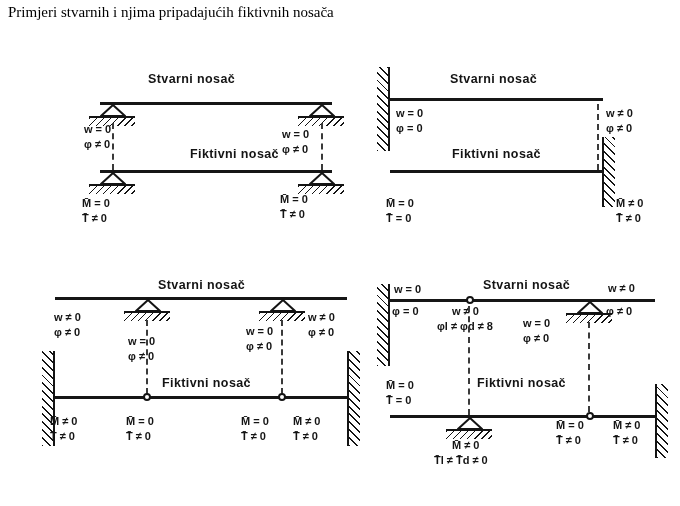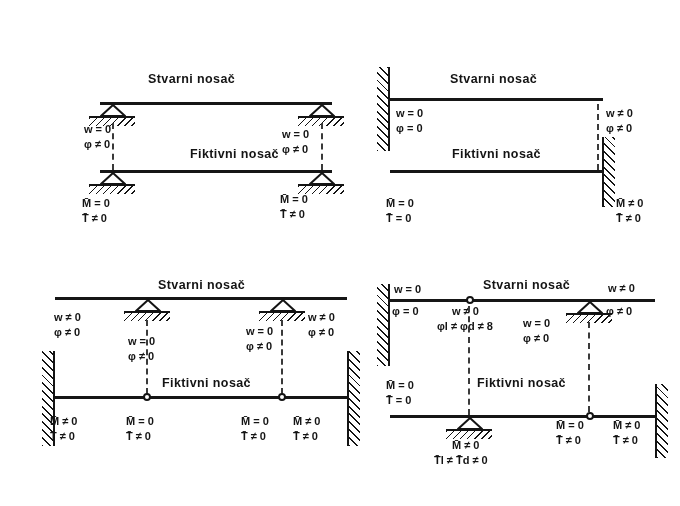--- a/index.html
+++ b/index.html
@@ -35,20 +35,21 @@
   .hinge {
     position:absolute; width:8px; height:8px; box-sizing:border-box;
     background:#fff; border:2px solid #141414; border-radius:50%;
   }
 </style>
 </head>
 <body>
 
 <div class="page">
 
+  <div class="title" style="left:8px; top:4px;">Primjeri stvarnih i njima pripadajućih fiktivnih nosača</div>
 
   <div class="lbl" style="left:148px; top:72px;">Stvarni nosač</div>
   <div class="beam" style="left:100px; top:102px; width:232px;"></div>
 
   <svg class="sup" style="left:100px; top:104px;" width="26" height="13" viewBox="0 0 26 13">
       <polygon points="13,1 1,12 25,12" fill="#fff" stroke="#141414" stroke-width="2"></polygon>
     </svg>
   <div class="ground" style="left:89px; top:116px; width:46px;"></div>
   <svg class="sup" style="left:309px; top:104px;" width="26" height="13" viewBox="0 0 26 13">
       <polygon points="13,1 1,12 25,12" fill="#fff" stroke="#141414" stroke-width="2"></polygon>

